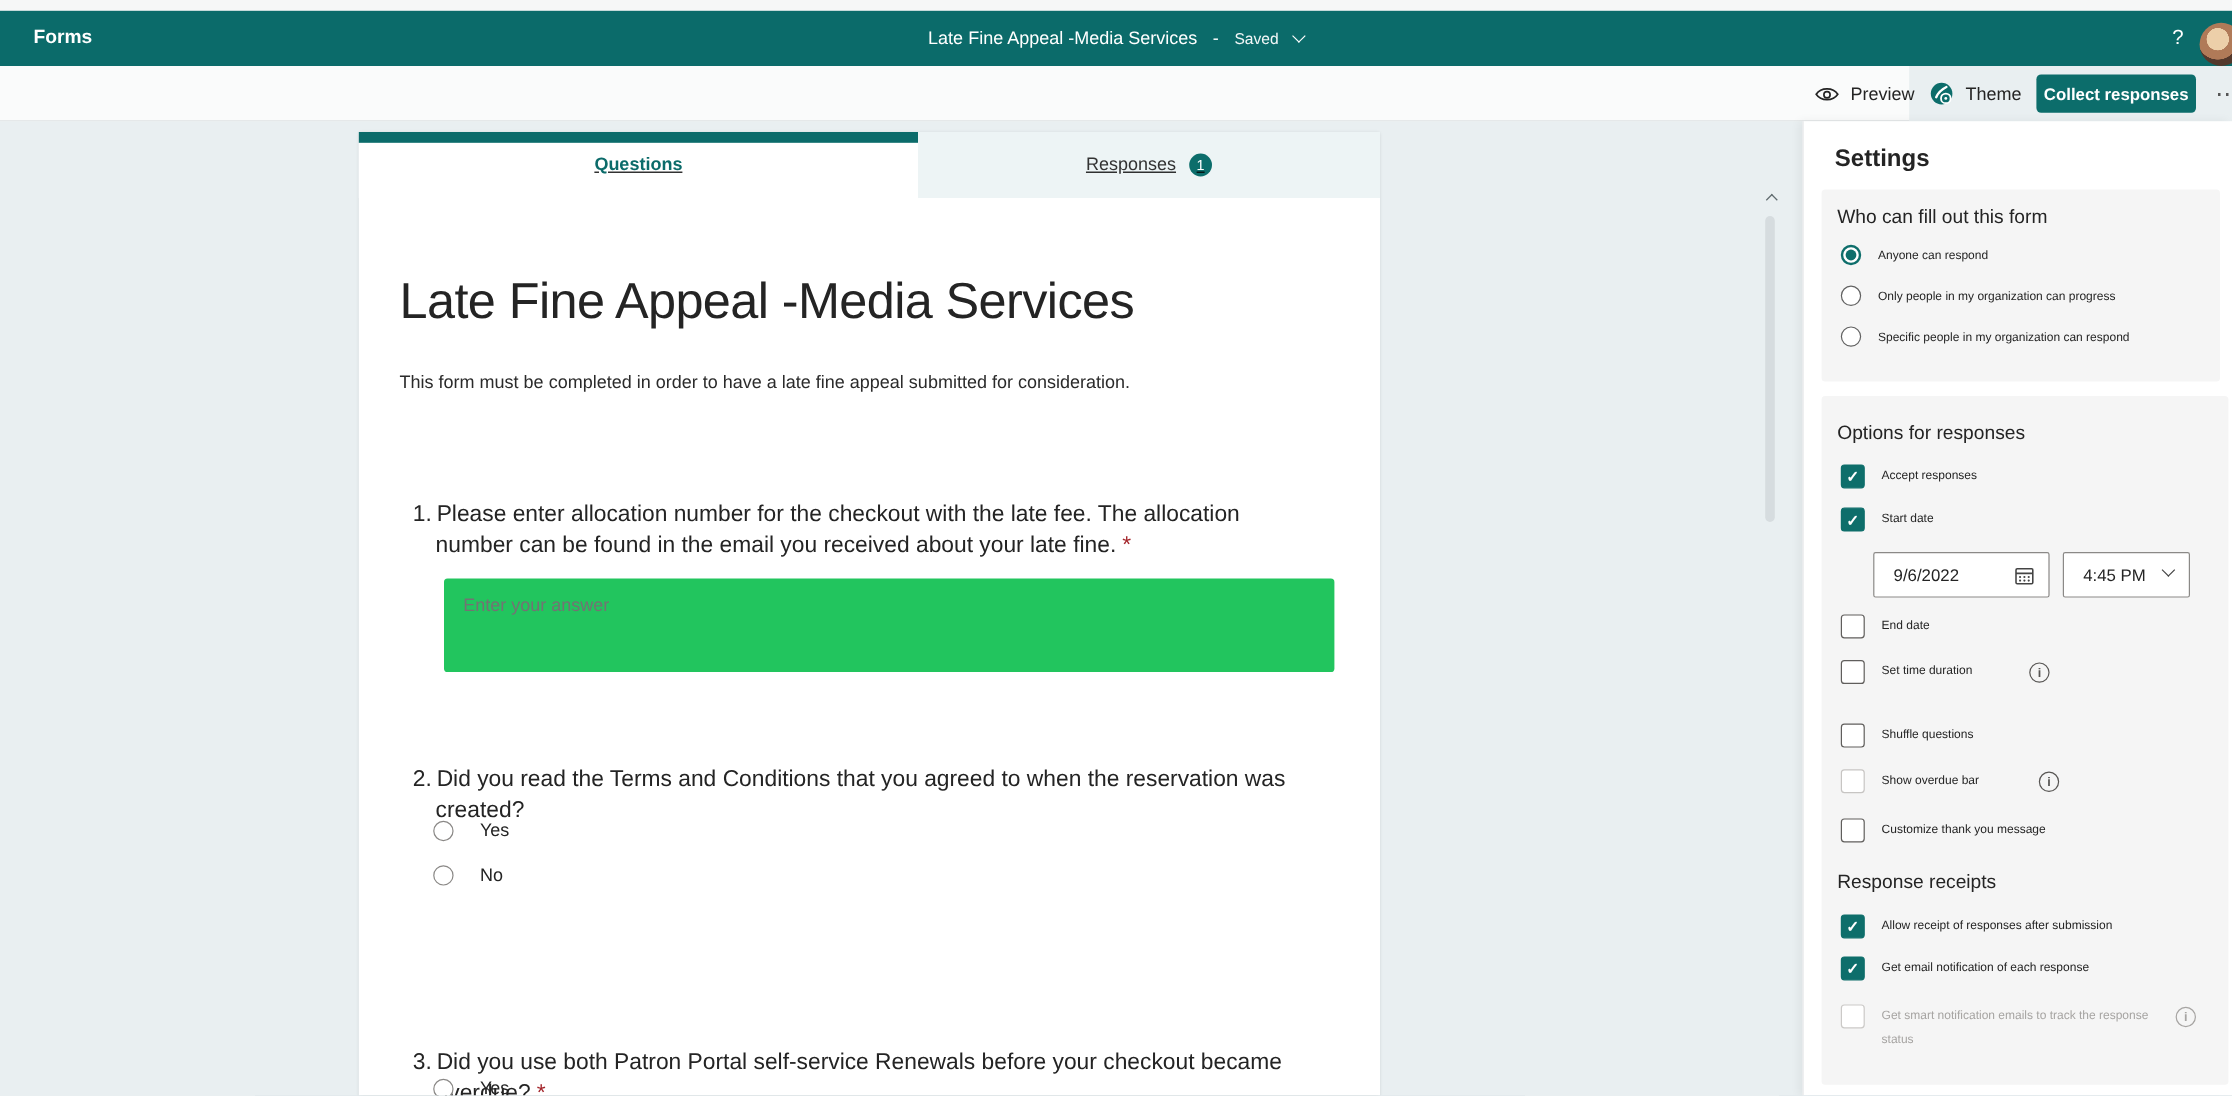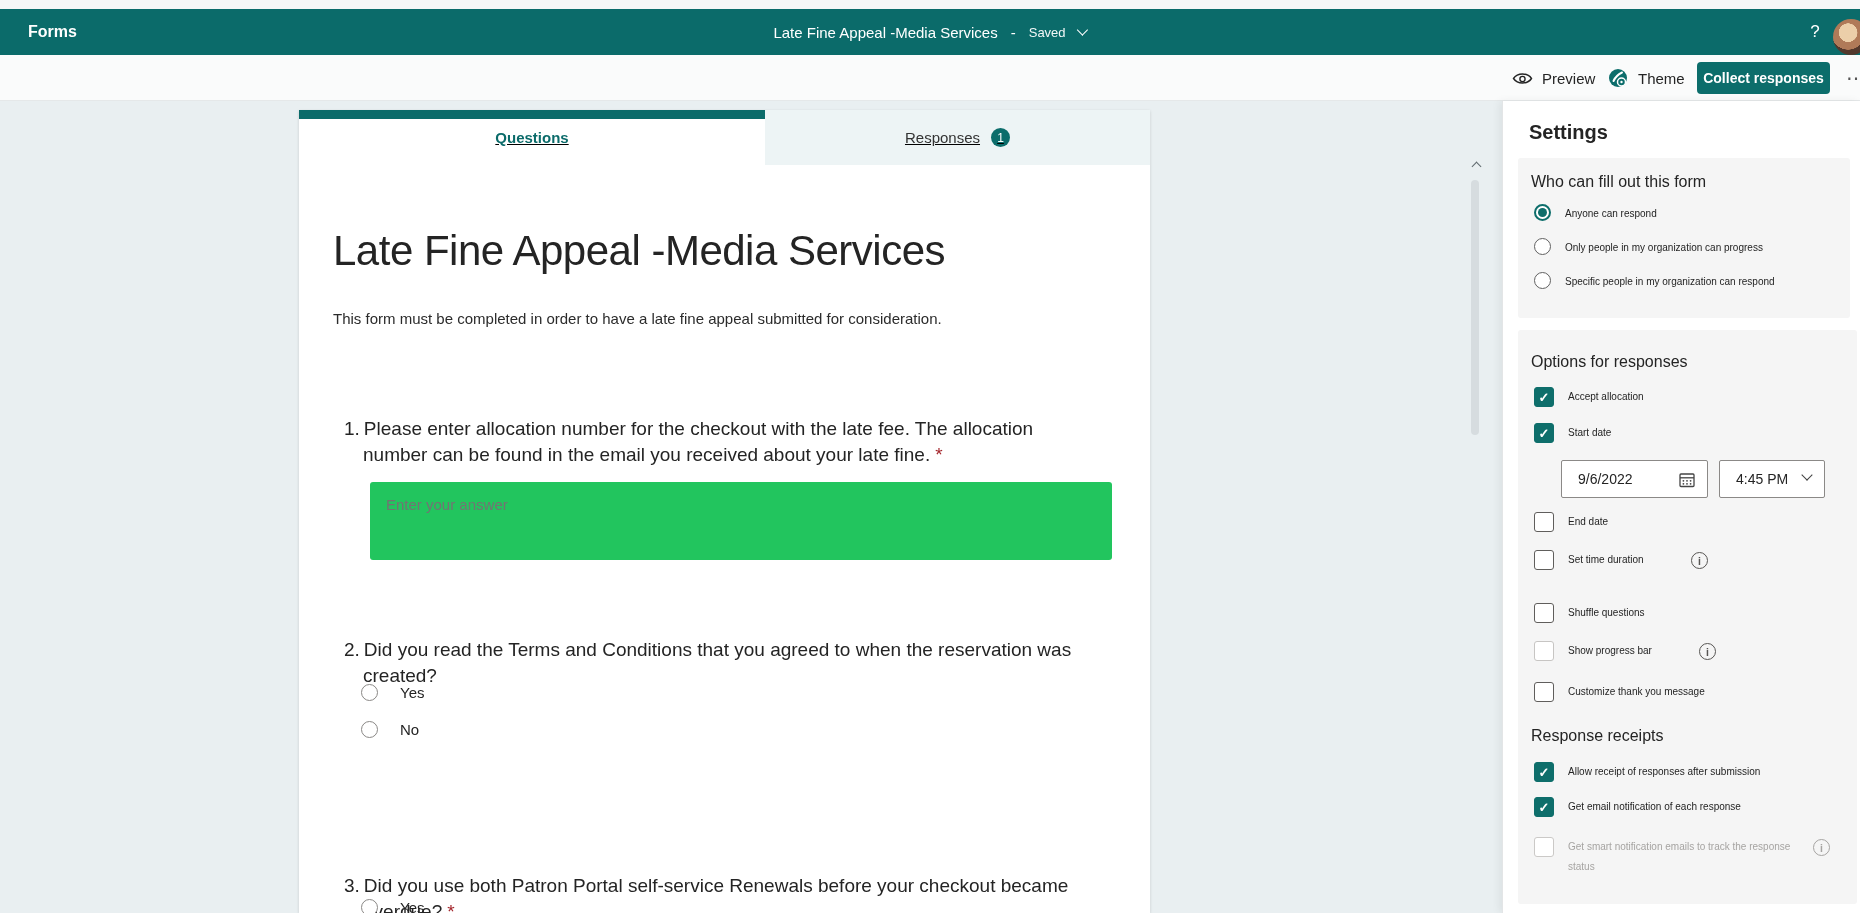--- a/index.html
+++ b/index.html
@@ -13,21 +13,21 @@
   .app-name{position:absolute;left:28px;top:0;height:46px;display:flex;align-items:center;font-size:16px;font-weight:700;}
   .doc-group{position:absolute;left:50%;transform:translateX(-50%);top:0;height:46px;display:flex;align-items:center;gap:13px;font-size:15px;}
   .doc-saved{font-size:13px;opacity:.95;}
   .chev{display:inline-block;width:8px;height:8px;border-right:1.6px solid currentColor;border-bottom:1.6px solid currentColor;transform:rotate(45deg);margin-top:-4px;}
   .chev.up{transform:rotate(-135deg);margin-top:4px;}
   .help-btn{position:absolute;left:1800px;top:0;height:46px;width:30px;display:flex;align-items:center;justify-content:center;font-size:17px;}
   .avatar{position:absolute;left:1833px;top:10px;width:36px;height:36px;border-radius:50%;
     background:radial-gradient(circle at 42% 38%, #eccfa9 0 30%, #b07a58 31% 55%, #53382c 56% 78%, #2e2019 79% 100%);}
 
   
-  .toolbar{left:0;top:55px;width:1860px;height:46px;background:#fafbfb;border-bottom:1px solid #e5e8e9;}
+  .toolbar{left:0;top:55px;width:1591px;height:46px;background:#fafbfb;border-bottom:1px solid #e5e8e9;}
   .tb-item{position:absolute;top:0;height:46px;display:flex;align-items:center;gap:9px;color:#242424;font-size:15px;cursor:default;}
   .collect{position:absolute;left:1697px;top:7px;width:133px;height:32px;background:#0c6d6b;color:#fff;border:none;border-radius:4px;font-size:14px;font-weight:700;}
   .more-dots{position:absolute;left:1846px;top:0;height:46px;display:flex;align-items:center;font-size:20px;color:#555;letter-spacing:1px;}
 
   
   .card{left:299px;top:110px;width:851px;height:803px;background:#fff;box-shadow:0 1px 3px rgba(0,0,0,.14);}
   .tabs{position:absolute;left:0;top:0;width:851px;height:55px;display:flex;text-decoration:underline;}
   .tab{position:relative;display:flex;align-items:center;justify-content:center;height:55px;font-size:15px;}
   .tab-q{width:466px;background:#fff;color:#0b6b6a;font-weight:700;}
   .tab-q .indicator{position:absolute;left:0;top:0;width:100%;height:9px;background:#0b6b6a;}
@@ -179,21 +179,21 @@
         <span class="sradio"></span>
         <span class="slabel">Specific people in my organization can respond</span>
       </div>
     </div>
 
     <div class="scard scard2">
       <div class="sec-head" style="top:21px;">Options for responses</div>
 
       <div class="srow" style="top:57px;">
         <span class="cb checked">✓</span>
-        <span class="slabel">Accept allocation</span>
+        <span class="slabel">Accept responses</span>
       </div>
       <div class="srow" style="top:93px;">
         <span class="cb checked">✓</span>
         <span class="slabel">Start date</span>
       </div>
 
       <div class="fieldbox" style="left:43px;top:130px;width:147px;height:38px;padding-left:16px;">
         <span>9/6/2022</span>
         <span style="position:absolute;right:11px;top:10px;">
           <svg width="18" height="18" viewBox="0 0 18 18">
@@ -222,21 +222,21 @@
         <span class="slabel">Set time duration</span>
       </div>
       <div class="info-i" style="left:173px;top:222px;">i</div>
 
       <div class="srow" style="top:273px;">
         <span class="cb"></span>
         <span class="slabel">Shuffle questions</span>
       </div>
       <div class="srow" style="top:311px;">
         <span class="cb light"></span>
-        <span class="slabel">Show progress bar</span>
+        <span class="slabel">Show overdue bar</span>
       </div>
       <div class="info-i" style="left:181px;top:313px;">i</div>
 
       <div class="srow" style="top:352px;">
         <span class="cb"></span>
         <span class="slabel">Customize thank you message</span>
       </div>
 
       <div class="sec-head" style="top:395px;">Response receipts</div>
 

